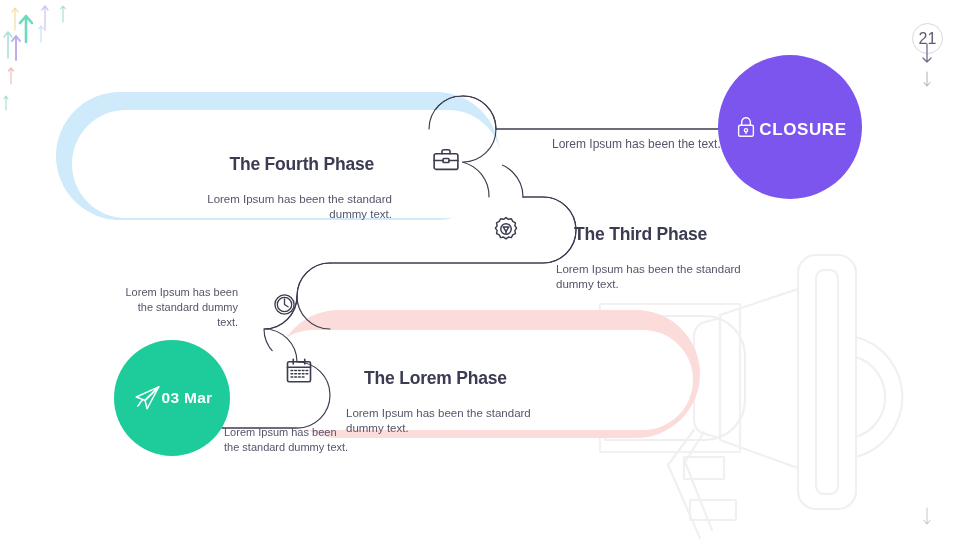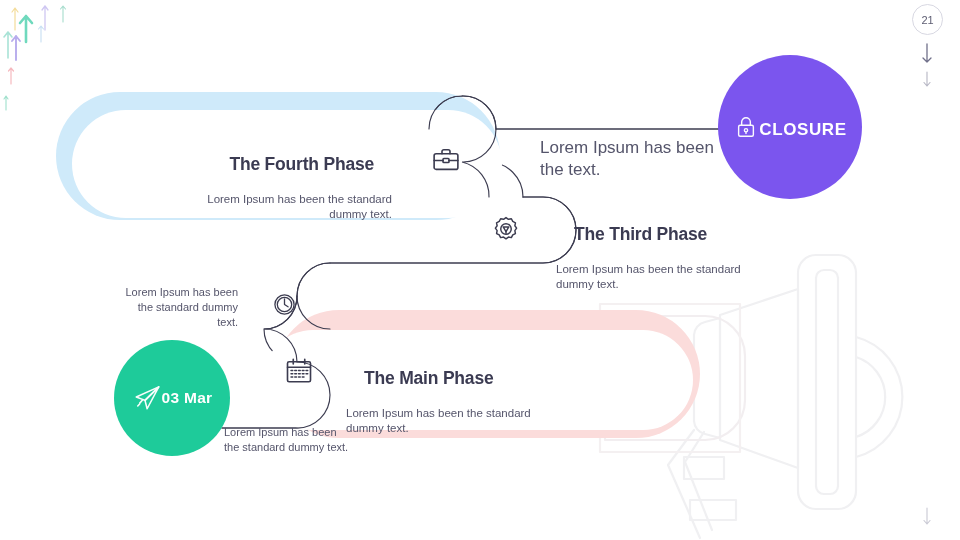--- a/index.html
+++ b/index.html
@@ -43,22 +43,22 @@
   #fourth-block{left:180px;top:136px;width:212px;text-align:right;}
   #fourth-block .phase-body{margin-top:7px;}
 
   #third-block{left:556px;top:206px;width:200px;text-align:left;}
   #third-block .phase-body{margin-top:7px;}
 
   #main-block{left:346px;top:350px;width:210px;text-align:left;}
   #main-block .phase-body{margin-top:7px;}
 
   #closure-note{
-    left:540px;top:137px;width:180px;text-align:left;
-    font-size:17px;color:#55556b;line-height:1.3;
+    left:552px;top:137px;width:180px;text-align:left;
+    font-size:12px;color:#55556b;line-height:1.3;
   }
 
   #note-upper{
     left:118px;top:285px;width:120px;text-align:right;
     font-size:11px;color:#55556b;line-height:1.35;
   }
   #note-lower{
     left:224px;top:425px;width:130px;text-align:left;
     font-size:11px;color:#55556b;line-height:1.35;
   }
@@ -81,24 +81,24 @@
   #date-circle .cap{
     font-size:15.5px;font-weight:bold;letter-spacing:0.3px;
   }
   .circ-ico{opacity:.97;}
 
   
   .icon-node{position:absolute;}
 
   
   #page-marker{
-    position:absolute;left:912px;top:4px;width:29px;height:29px;
+    position:absolute;left:912px;top:23px;width:29px;height:29px;
     border:1px solid #d8d8e2;border-radius:50%;
     display:flex;align-items:center;justify-content:center;
-    font-size:11px;color:#5d5d72;
+    font-size:16px;color:#5d5d72;
   }
 </style>
 </head>
 <body>
 
 <div class="slide">
 
   <div class="layer">
     <svg width="960" height="540" viewBox="0 0 960 540">
       <g fill="none" stroke="#f0f0f2" stroke-width="2.2" stroke-linejoin="round" stroke-linecap="round">
@@ -243,21 +243,21 @@
     <p class="phase-title">The Fourth Phase</p>
     <p class="phase-body">Lorem Ipsum has been the standard dummy text.</p>
   </div>
 
   <div class="blk" id="third-block">
     <p class="phase-title">The Third Phase</p>
     <p class="phase-body">Lorem Ipsum has been the standard dummy text.</p>
   </div>
 
   <div class="blk" id="main-block">
-    <p class="phase-title">The Main Phase</p>
+    <p class="phase-title">The Lorem Phase</p>
     <p class="phase-body">Lorem Ipsum has been the standard dummy text.</p>
   </div>
 
   <div class="blk" id="closure-note">Lorem Ipsum has been the text.</div>
   <div class="blk" id="note-upper">Lorem Ipsum has been the standard dummy text.</div>
   <div class="blk" id="note-lower">Lorem Ipsum has been the standard dummy text.</div>
 
   <div class="layer">
     <svg width="960" height="540" viewBox="0 0 960 540">
       <g fill="none" stroke-linecap="round" stroke-linejoin="round">

